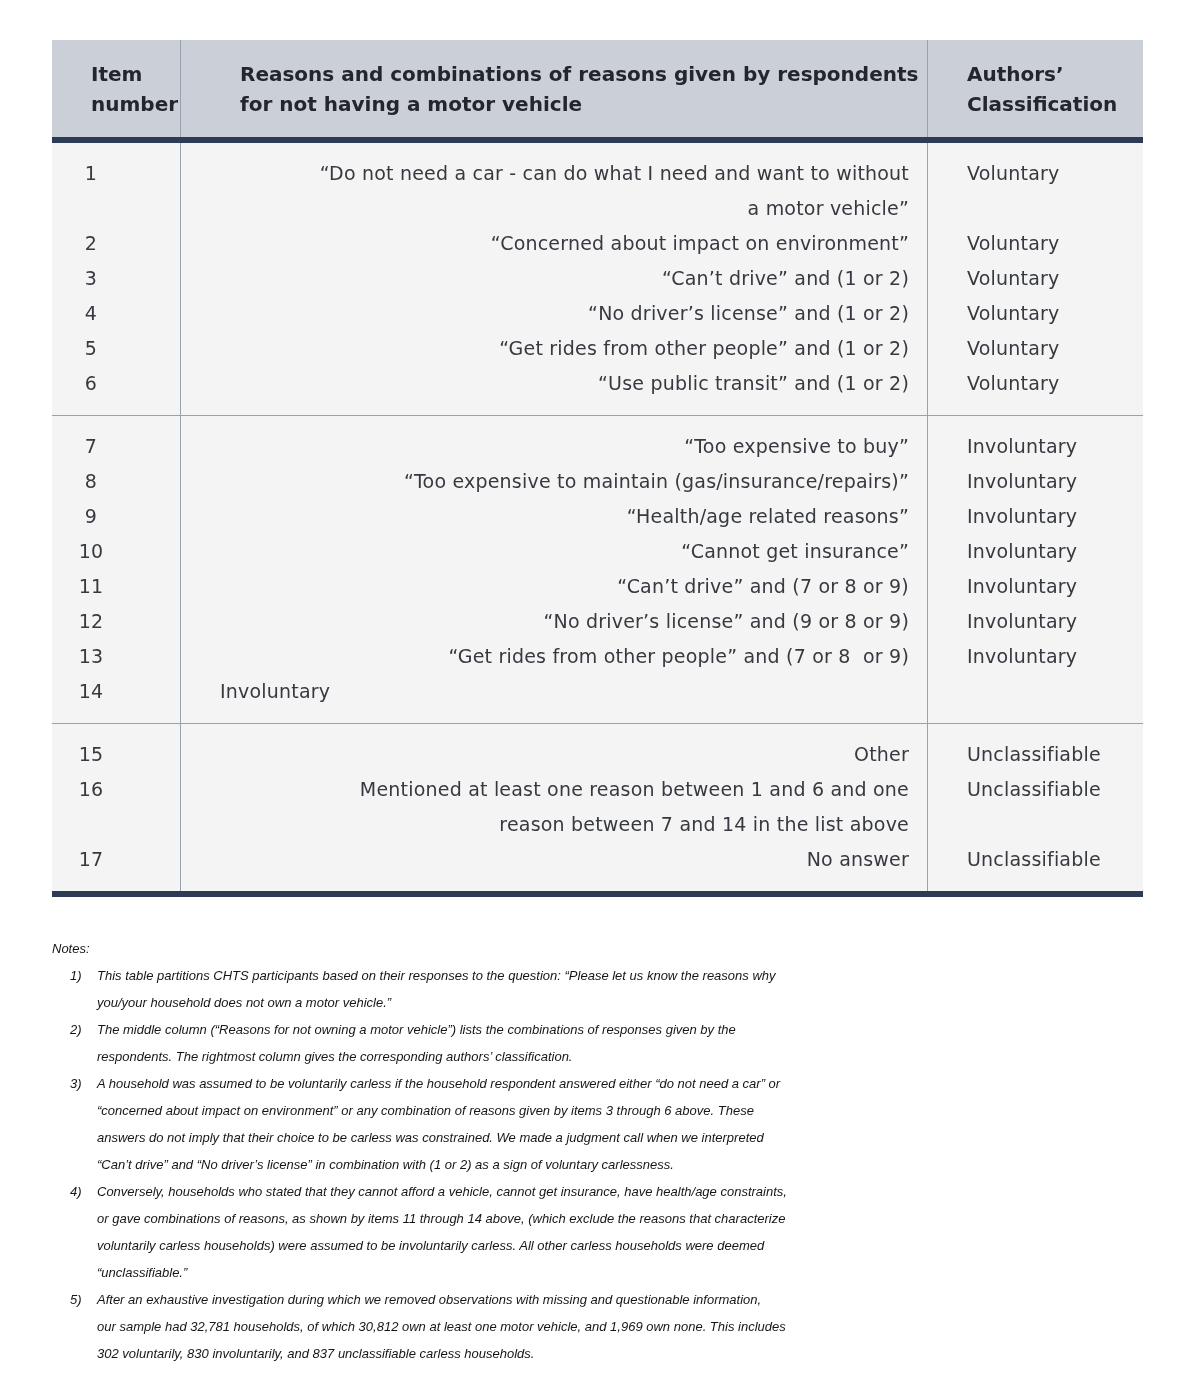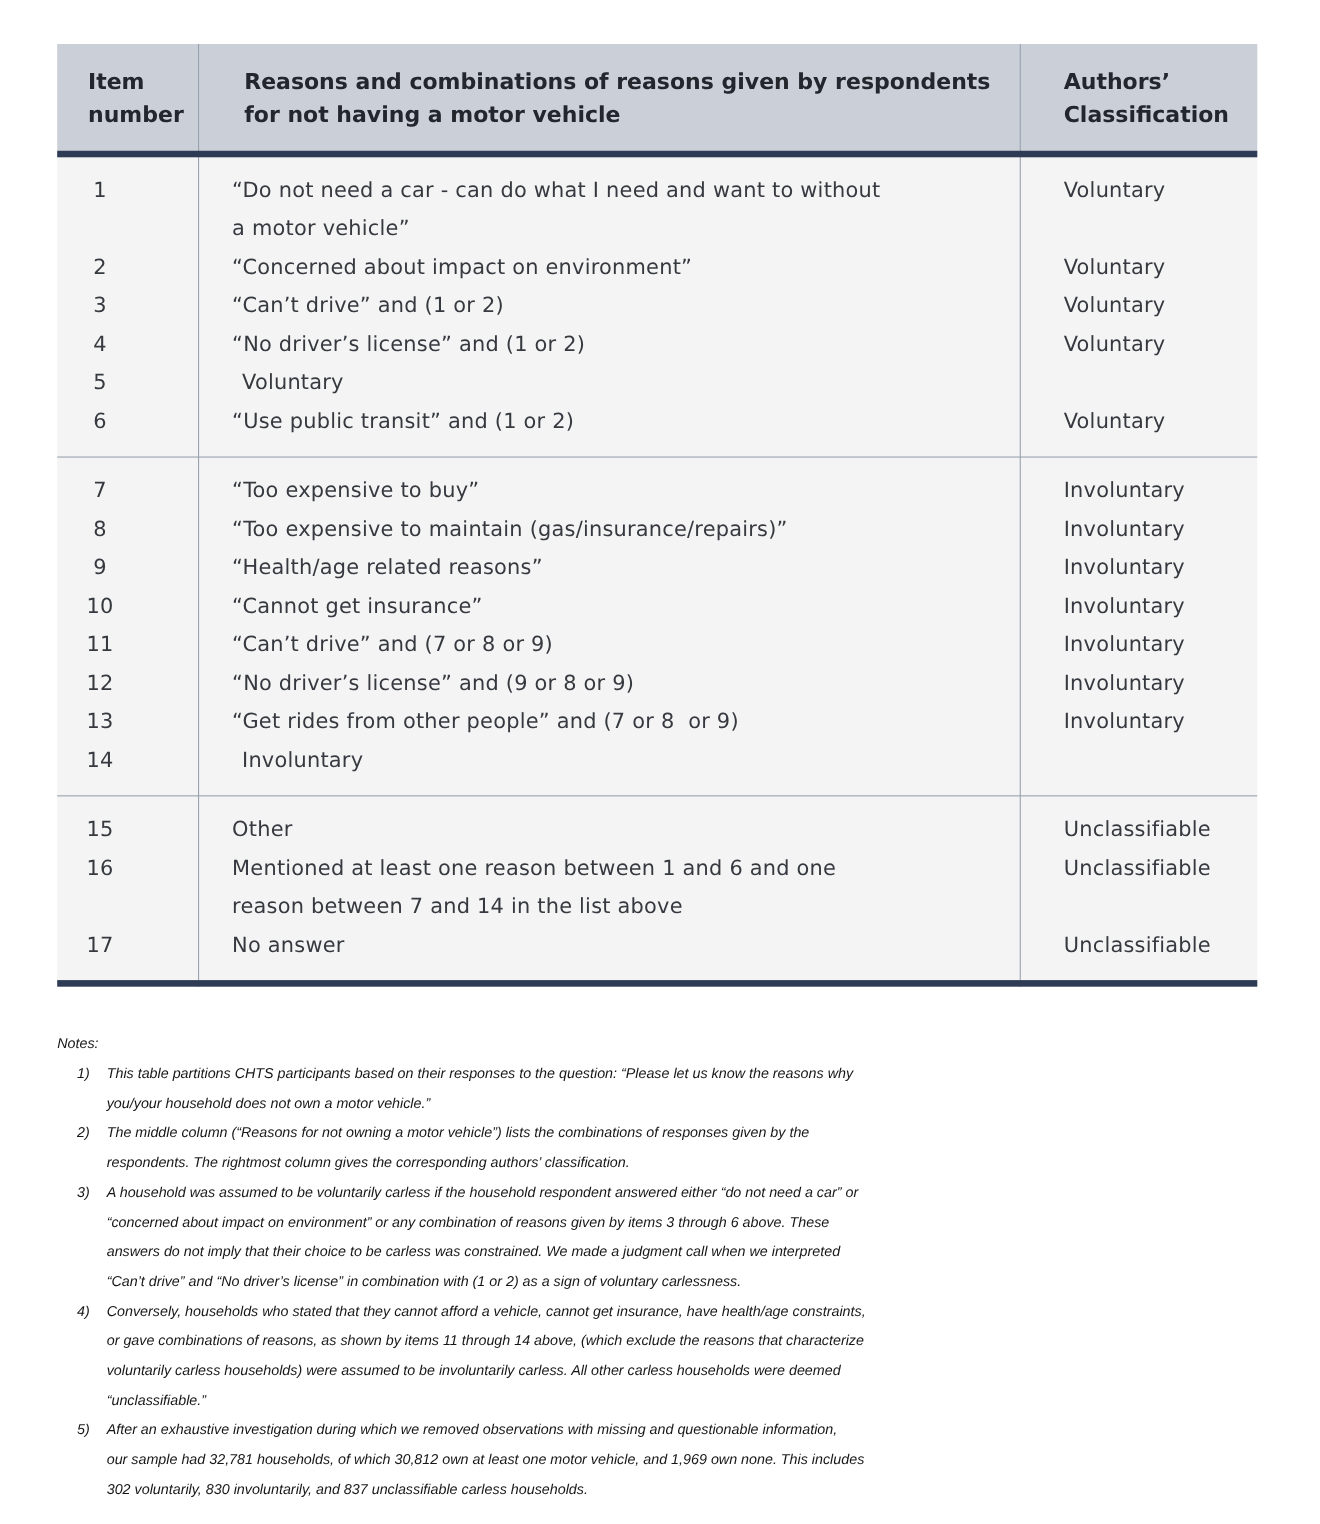--- a/index.html
+++ b/index.html
@@ -43,42 +43,42 @@
     min-height: 97px;
     padding: 19px 0 18px 0;
     font-weight: bold;
     font-size: 20px;
     line-height: 30px;
     color: var(--header-text);
     position: relative;
     z-index: 0;
   }
   .thead .hc { white-space: pre-line; }
-  .thead .hc1 { padding-left: 28px; }
-  .thead .hc2 { padding-left: 42px; }
+  .thead .hc1 { padding-left: 39px; }
+  .thead .hc2 { padding-left: 42px; margin-left: 18px; }
   .thead .hc3 { padding-left: 40px; }
   .rule {
     height: 6px;
     background: var(--navy);
     position: relative;
     z-index: 2;
   }
   .tbody {
     background: var(--body-bg);
     font-size: 19px;
     letter-spacing: 0.2px;
     color: var(--text);
     position: relative;
     z-index: 0;
   }
   .section { padding: 13px 0 14px 0; }
   .section + .section { border-top: 1px solid var(--line); }
   .cell { line-height: 35px; }
   .cell.num { text-align: center; padding-right: 50px; }
-  .cell.reason { padding-left: 31px; padding-right: 18px; white-space: pre-wrap; }
+  .cell.reason { padding-left: 31px; padding-right: 18px; white-space: pre-wrap; text-align: right; }
   .cell.cls { padding-left: 40px; }
   .notes {
     margin: 38px 0 0 52px;
     width: 1096px;
     font-family: "Liberation Sans", sans-serif;
     font-style: italic;
     font-size: 13px;
     line-height: 27px;
     color: var(--notes-text);
   }
@@ -122,20 +122,21 @@
         <div class="cell reason">“Can’t drive” and (1 or 2)</div>
         <div class="cell cls">Voluntary</div>
       </div>
       <div class="grid-row">
         <div class="cell num">4</div>
         <div class="cell reason">“No driver’s license” and (1 or 2)</div>
         <div class="cell cls">Voluntary</div>
       </div>
       <div class="grid-row">
         <div class="cell num">5</div>
+        <div class="cell reason">“Get rides from other people” and (1 or 2)</div>
         <div class="cell cls">Voluntary</div>
       </div>
       <div class="grid-row">
         <div class="cell num">6</div>
         <div class="cell reason">“Use public transit” and (1 or 2)</div>
         <div class="cell cls">Voluntary</div>
       </div>
     </div>
 
     <div class="section">

